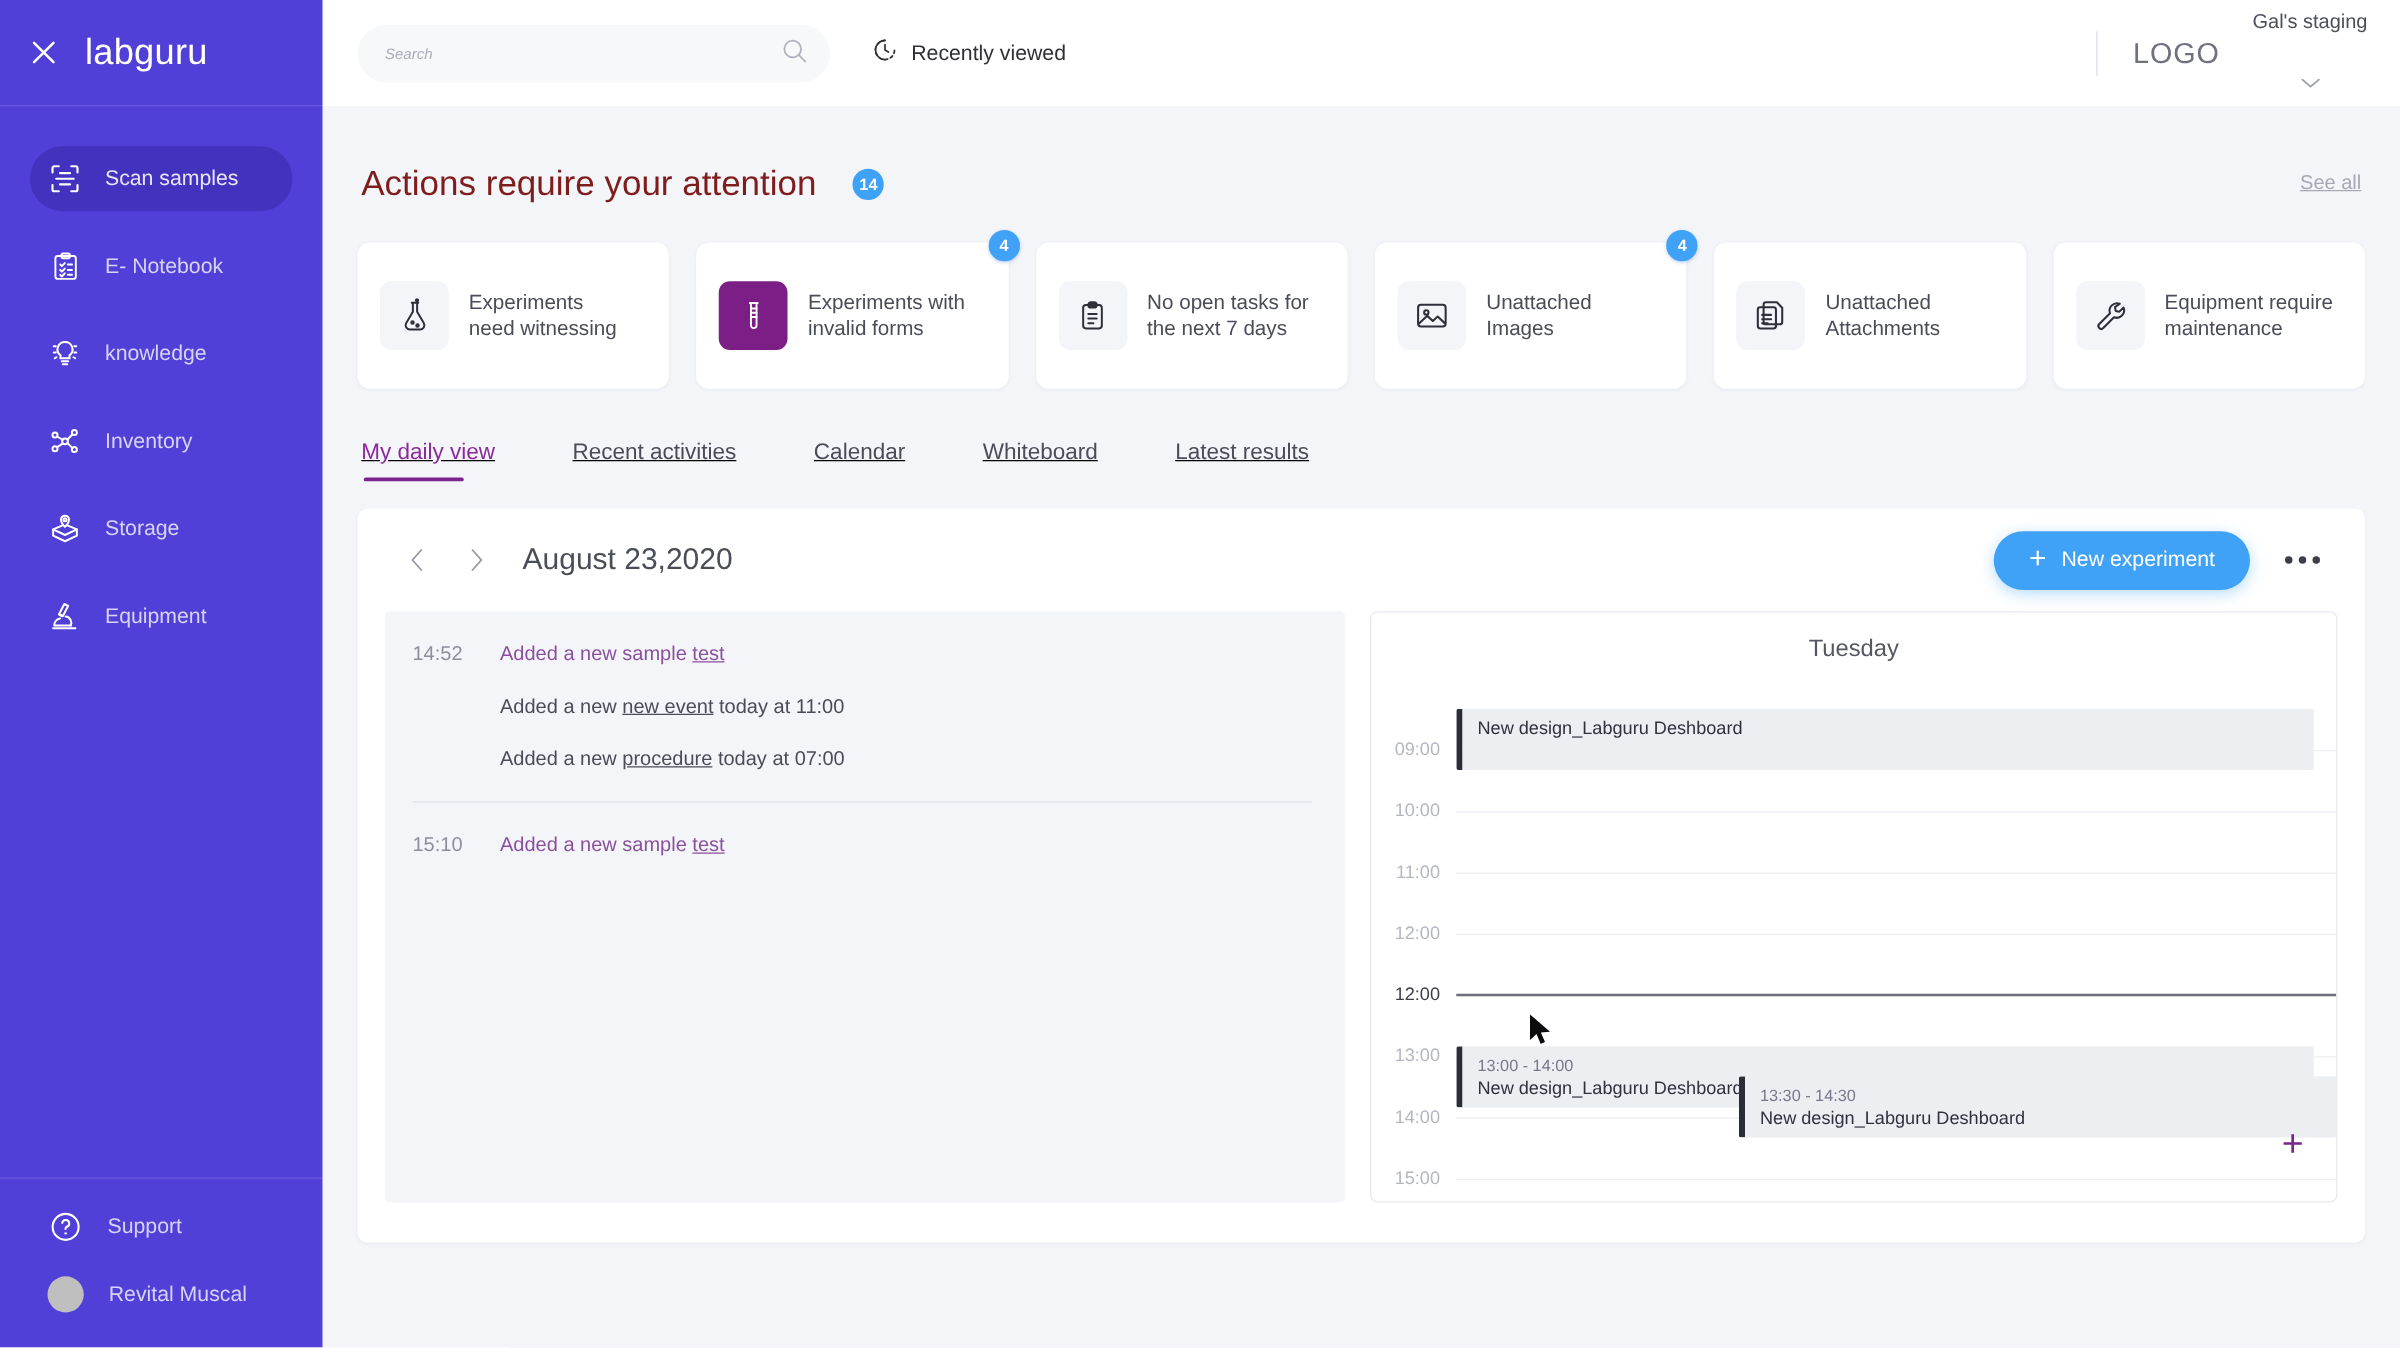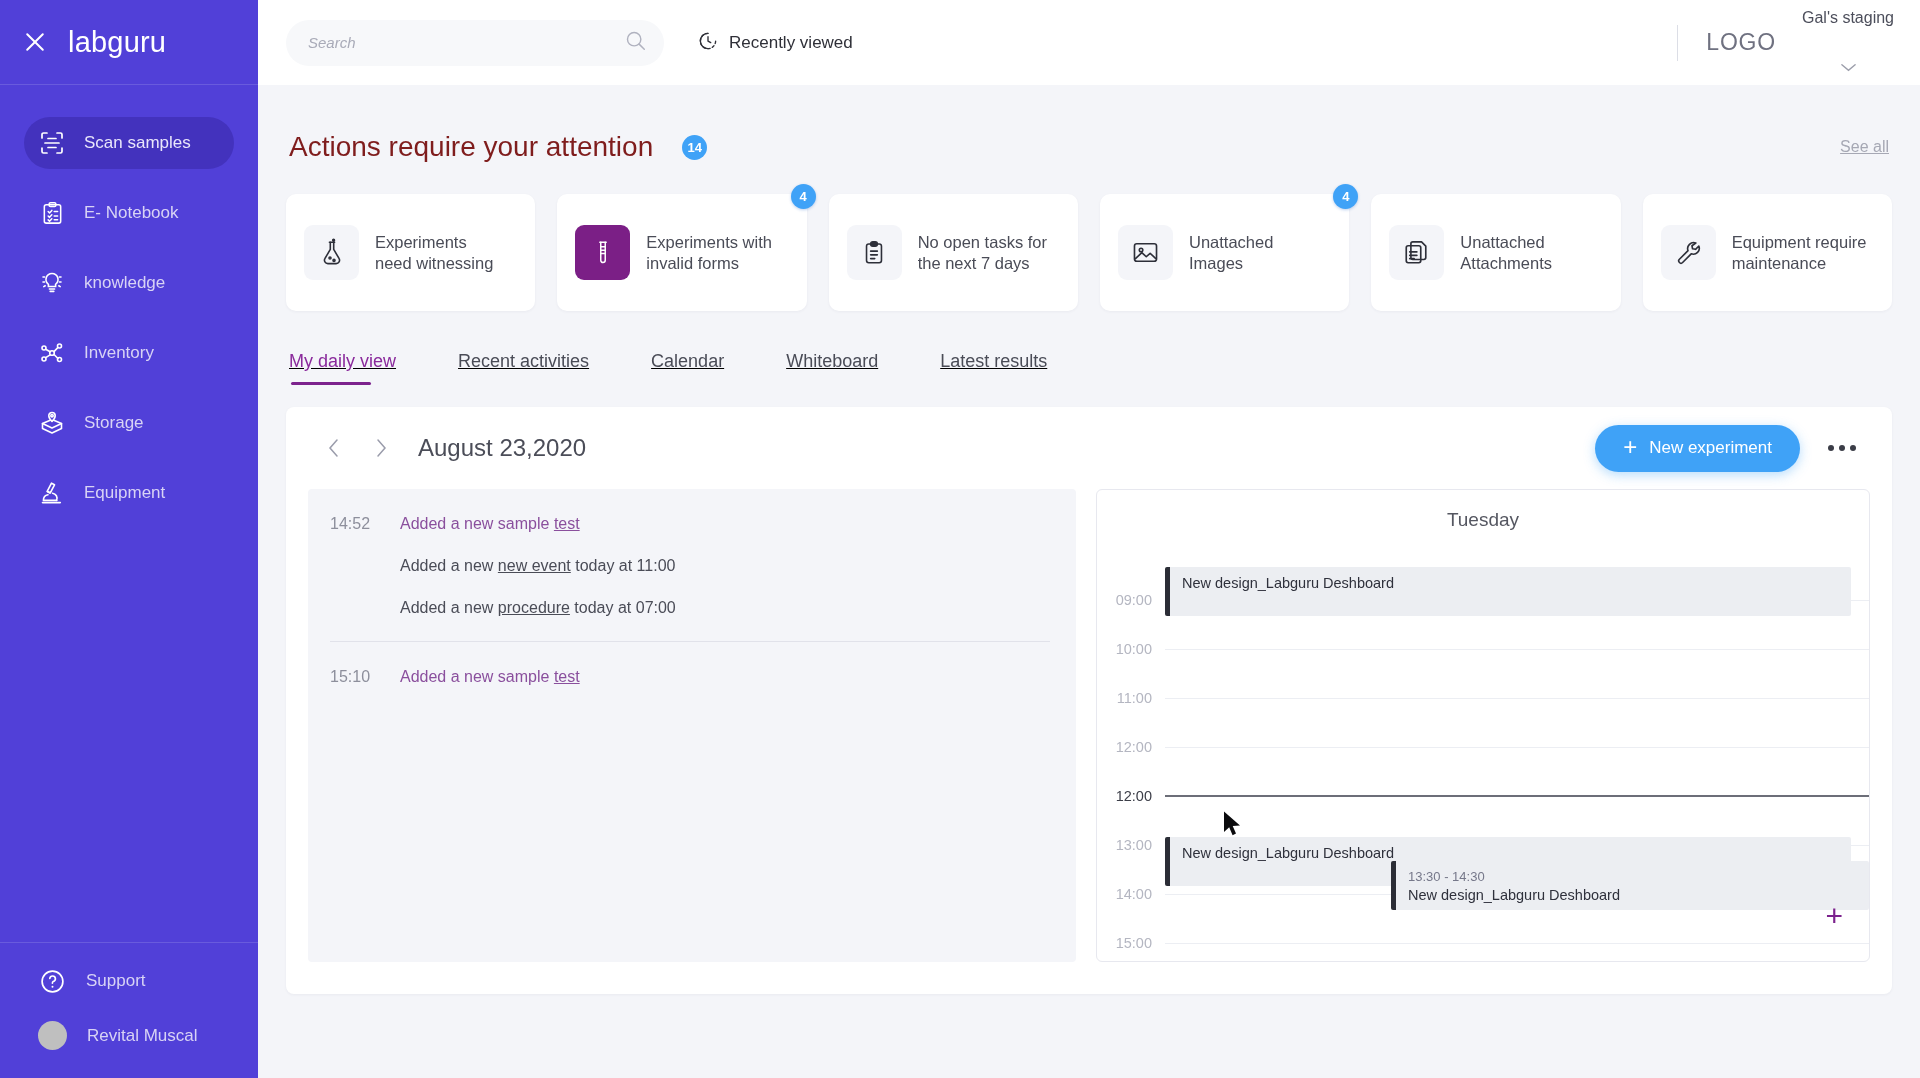--- a/index.html
+++ b/index.html
@@ -57,21 +57,21 @@
   #topbar {
     height: 85px; background: #fff; display: flex; align-items: center;
     padding: 0 26px 0 28px; flex: 0 0 85px;
   }
   #search-wrap {
     width: 378px; height: 46px; background: #f7f8fa; border-radius: 23px;
     display: flex; align-items: center; padding: 0 18px 0 22px; gap: 8px;
   }
   #search-input {
     flex: 1 1 auto; border: none; outline: none; background: transparent;
-    font-family: "Liberation Sans", sans-serif; font-size: 15px; color: #4a4a55;
+    font-family: "Liberation Sans", sans-serif; font-size: 12px; color: #4a4a55;
   }
   #search-input::placeholder { color: #a9abb8; font-style: italic; }
   #recent-wrap { display: flex; align-items: center; gap: 11px; margin-left: 34px; cursor: pointer; }
   #recent-label { font-size: 17px; color: #2f3038; }
   #topbar-right { margin-left: auto; display: flex; align-items: center; gap: 0; }
   #topbar-divider { width: 1px; height: 36px; background: #dcdee6; margin-right: 28px; }
   #logo-text { font-size: 23px; color: #6f7180; letter-spacing: .8px; }
   #tenant { display: flex; align-items: center; gap: 32px; margin-left: 26px; cursor: pointer; flex-direction: column; }
   #tenant-name { font-size: 16px; color: #4c4e5b; }
 
@@ -516,20 +516,21 @@
               <div id="cal-now" style="top:245px">
                 <span class="cal-hour">12:00</span>
                 <span class="cal-line"></span>
               </div>
 
               <div class="cal-event" style="top:24px; left:68px; right:18px; height:49px;">
                 <div class="cal-ev-title">New design_Labguru Deshboard</div>
               </div>
 
               <div class="cal-event" style="top:294px; left:68px; right:18px; height:49px;">
+                <div class="cal-ev-time">13:00 - 14:00</div>
                 <div class="cal-ev-title">New design_Labguru Deshboard</div>
               </div>
 
               <div class="cal-event" style="top:318px; left:294px; right:0px; height:49px; z-index:5;">
                 <div class="cal-ev-time">13:30 - 14:30</div>
                 <div class="cal-ev-title">New design_Labguru Deshboard</div>
               </div>
             </div>
 
             <div id="cal-add">+</div>

